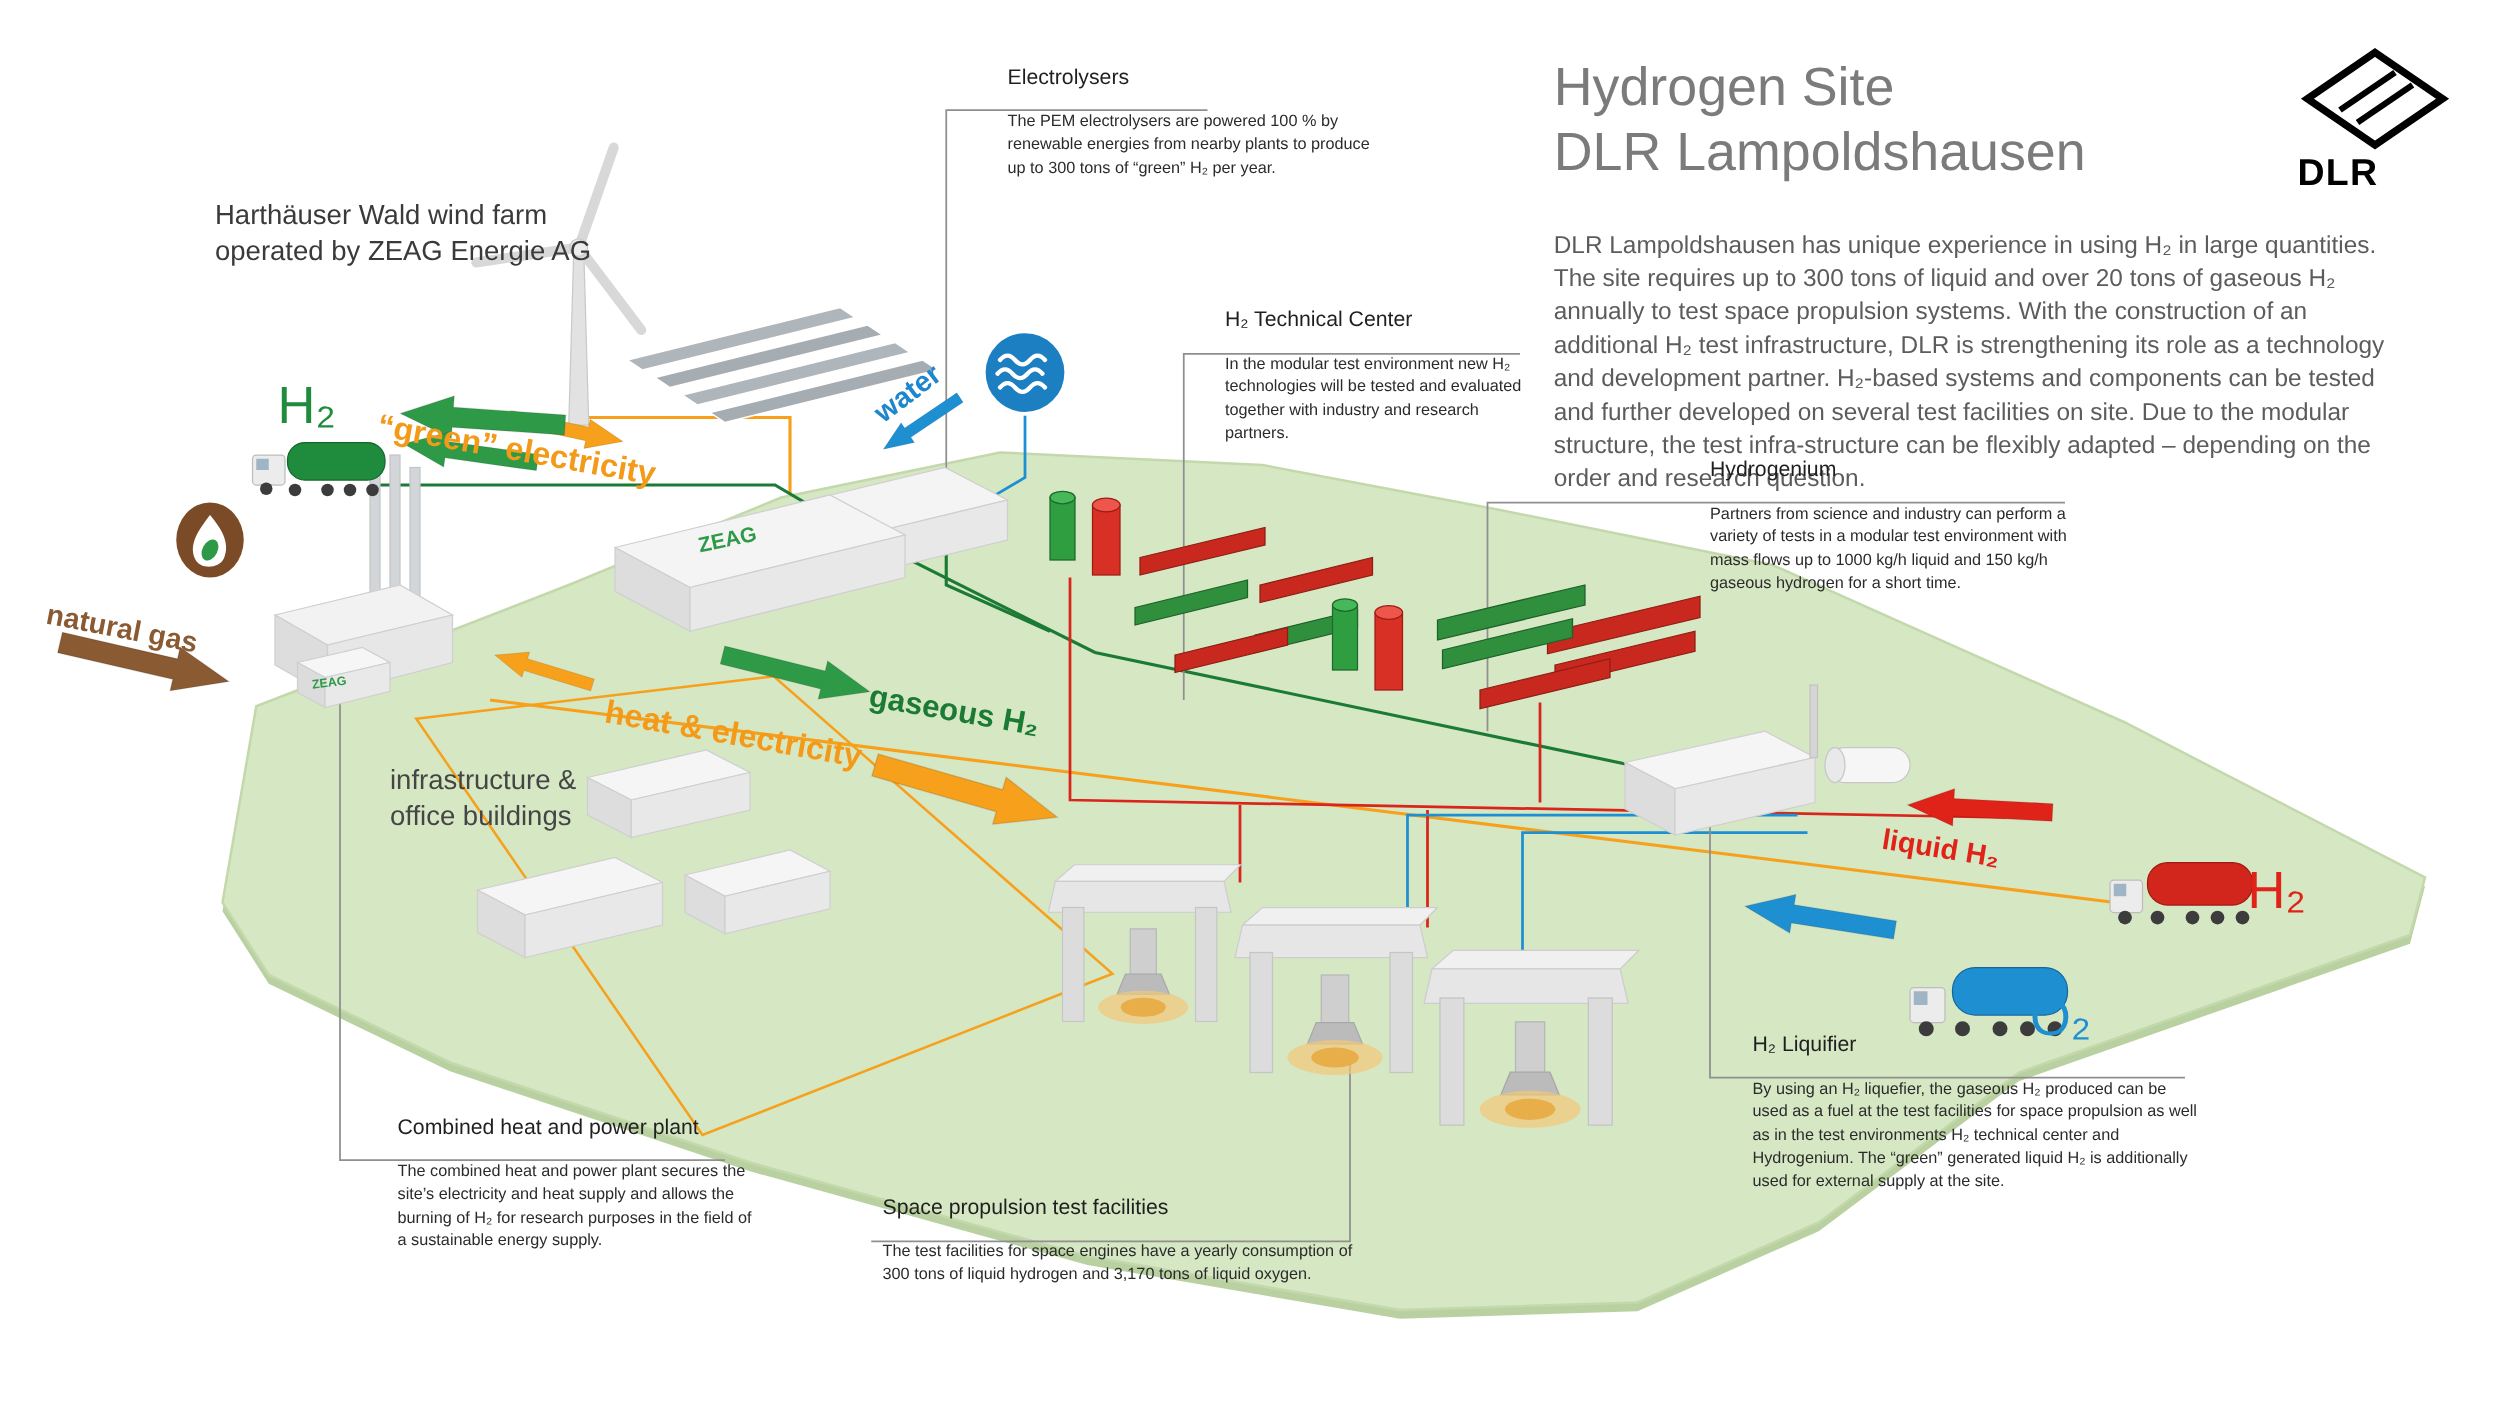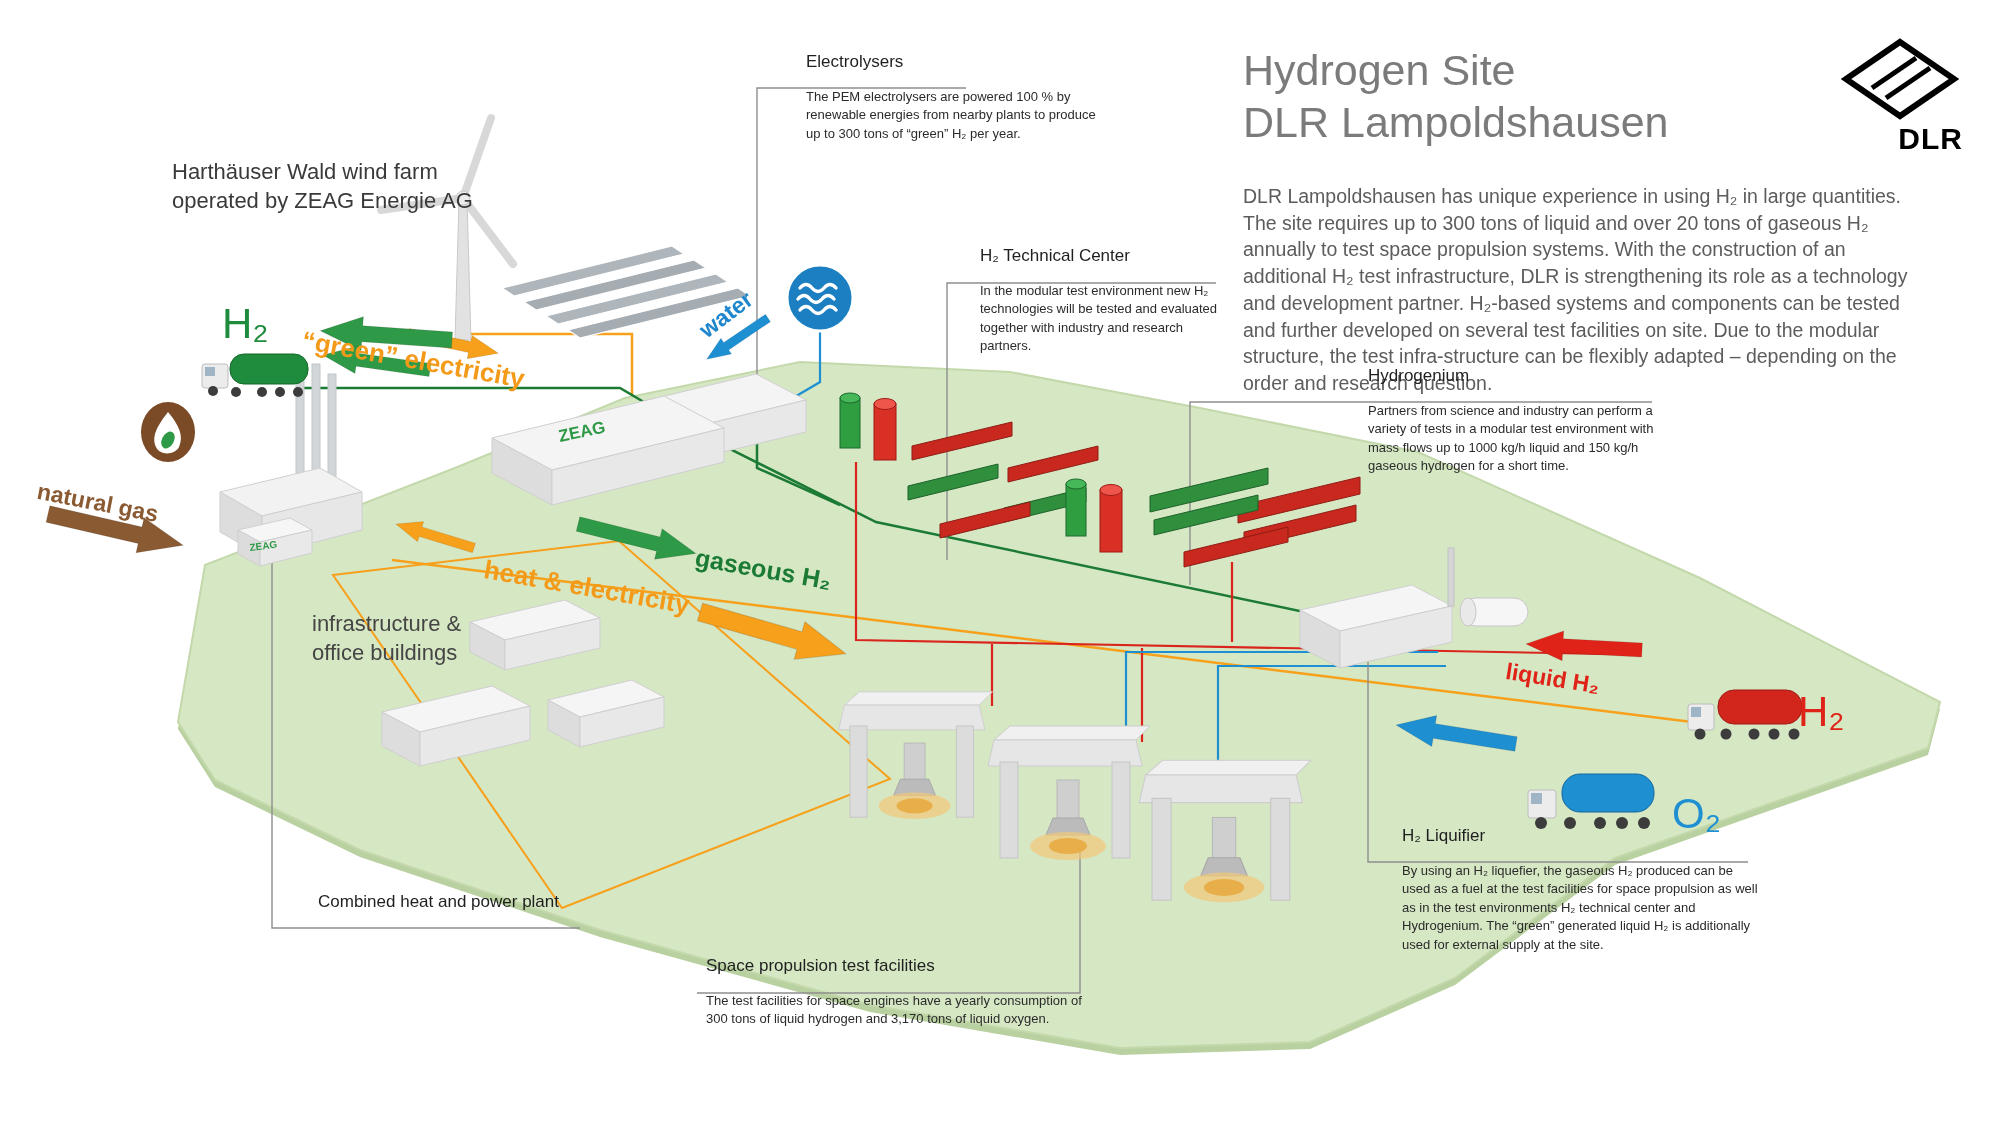--- a/index.html
+++ b/index.html
@@ -6,21 +6,21 @@
   .stage{position:relative;width:2000px;height:1125px;background:#fff;overflow:hidden;}
   .abs{position:absolute;}
   svg{display:block;}
   .callout h3{margin:0 0 16px 0;font-size:17px;font-weight:normal;color:#1f1f1f;white-space:nowrap;}
   .callout p{margin:0;font-size:13px;line-height:1.42;color:#2b2b2b;}
   .title-line{font-size:43px;color:#7b7b7b;line-height:1.22;white-space:nowrap;}
   .intro{font-size:19.5px;color:#5c5c5c;line-height:1.37;width:672px;}
   .maplabel{font-size:22px;color:#3a3a3a;line-height:1.3;white-space:nowrap;}
   .flow{position:absolute;font-weight:bold;white-space:nowrap;transform-origin:left top;}
   .biglabel{position:absolute;font-weight:normal;font-size:42px;white-space:nowrap;}
-  .dlr-word{font-size:30px;font-weight:bold;color:#000;letter-spacing:1px;text-align:right;}
+  .dlr-word{font-size:30px;font-weight:bold;color:#000;letter-spacing:1px;}
 </style>
 </head>
 <body>
 
 <div class="stage">
 
   <svg class="abs" style="left:0;top:0" width="2000" height="1125" viewBox="0 0 2000 1125">
 
     <g>
       <path d="M205,572 L455,475 L625,405 L800,369 L1010,379 L1200,415 L1418,459 L1700,585 L1940,709 L1928,755 L1615,865 L1455,985 L1310,1049 L1120,1055 L870,1012 L600,937 L360,857 L215,787 L178,729 Z" fill="#b9d1a0"></path>
@@ -268,20 +268,21 @@
     <p style="width:300px">Partners from science and industry can perform a variety of tests in a modular test environment with mass flows up to 1000 kg/h liquid and 150 kg/h gaseous hydrogen for a short time.</p>
   </div>
 
   <div class="abs callout" style="left:1402px;top:826px;width:370px">
     <h3>H₂ Liquifier</h3>
     <p style="width:360px">By using an H₂ liquefier, the gaseous H₂ produced can be used as a fuel at the test facilities for space propulsion as well as in the test environments H₂ technical center and Hydrogenium. The “green” generated liquid H₂ is additionally used for external supply at the site.</p>
   </div>
 
   <div class="abs callout" style="left:318px;top:892px;width:300px">
     <h3>Combined heat and power plant</h3>
+    <p style="width:290px">The combined heat and power plant secures the site’s electricity and heat supply and allows the burning of H₂ for research purposes in the field of a sustainable energy supply.</p>
   </div>
 
   <div class="abs callout" style="left:706px;top:956px;width:400px">
     <h3>Space propulsion test facilities</h3>
     <p style="width:390px">The test facilities for space engines have a yearly consumption of 300 tons of liquid hydrogen and 3,170 tons of liquid oxygen.</p>
   </div>
 
   <div class="abs maplabel" style="left:172px;top:158px">
     <div>Harthäuser Wald wind farm</div>
     <div>operated by ZEAG Energie AG</div>
@@ -294,15 +295,15 @@
 
   <div class="flow" style="left:305px;top:325px;font-size:26px;color:#F49A19;transform:rotate(10deg)">“green” electricity</div>
   <div class="flow" style="left:40px;top:478px;font-size:23px;color:#8A5A32;transform:rotate(11deg)">natural gas</div>
   <div class="flow" style="left:694px;top:322px;font-size:23px;color:#1E86CC;transform:rotate(-37deg)">water</div>
   <div class="flow" style="left:698px;top:543px;font-size:25px;color:#1B7A34;transform:rotate(10deg)">gaseous H₂</div>
   <div class="flow" style="left:487px;top:554px;font-size:26px;color:#F49A19;transform:rotate(10deg)">heat &amp; electricity</div>
   <div class="flow" style="left:1508px;top:658px;font-size:23px;color:#E02318;transform:rotate(9deg)">liquid H₂</div>
 
   <div class="biglabel" style="left:222px;top:300px;color:#1E8C3C">H₂</div>
   <div class="biglabel" style="left:1798px;top:688px;color:#E02318">H₂</div>
-  <div class="biglabel" style="left:1672px;top:790px;color:#1E90D2">O₂</div>
+  <div class="biglabel" style="left:1624px;top:790px;color:#1E90D2">O₂</div>
 
 </div>
 
 </body></html>

